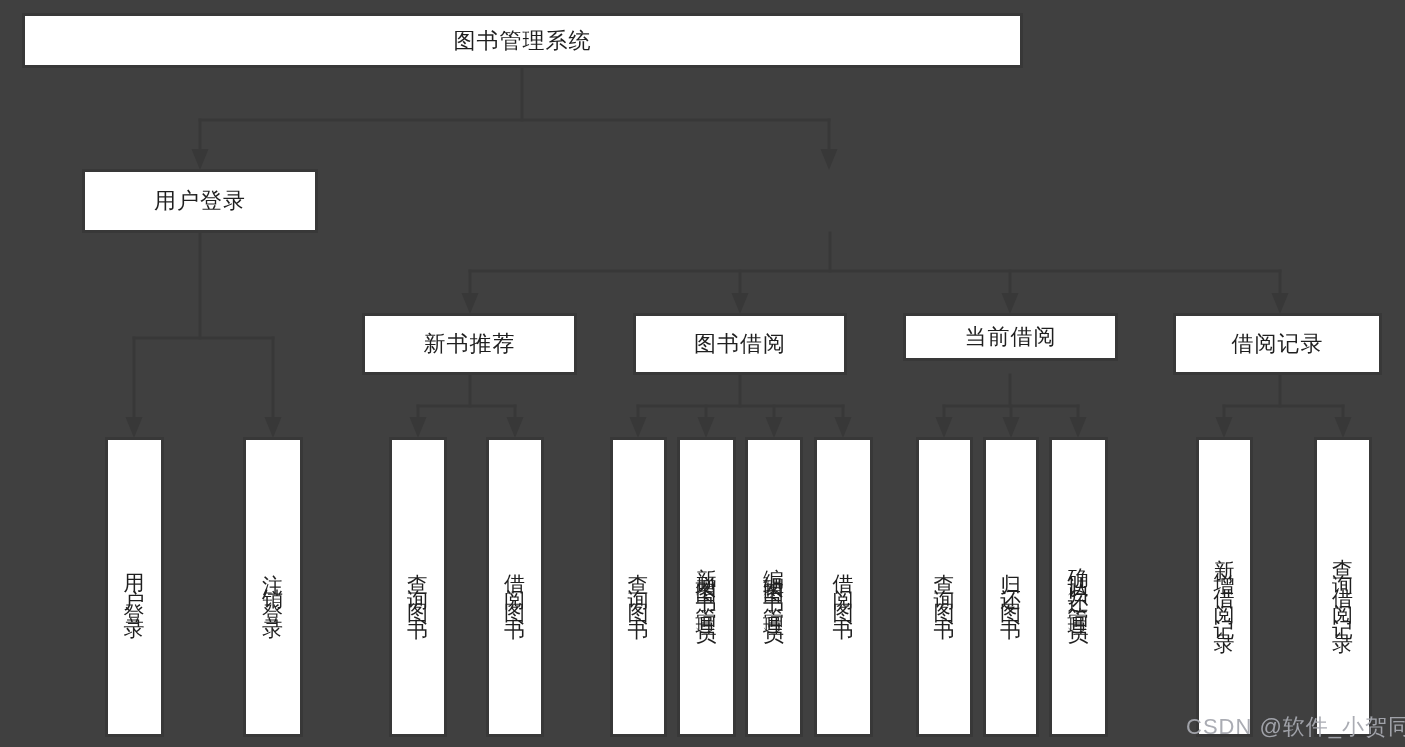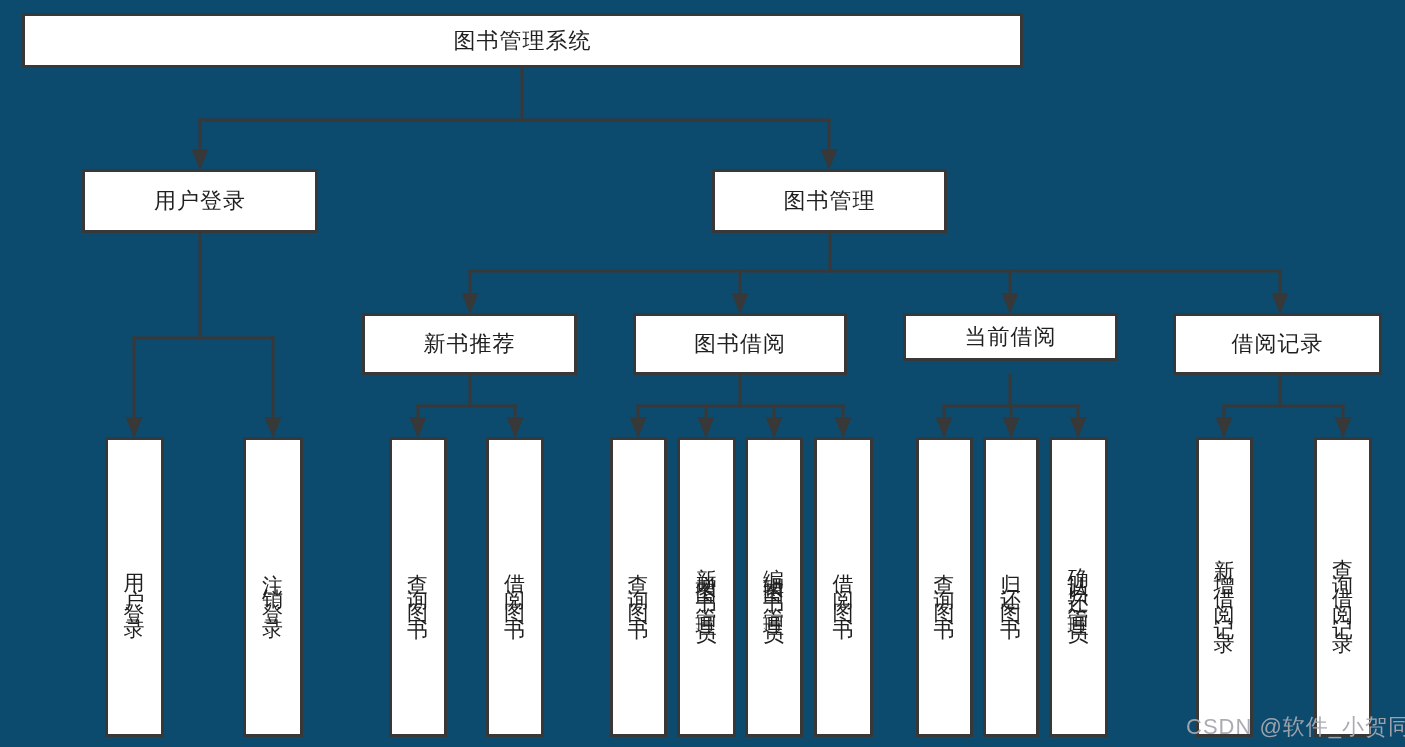--- a/index.html
+++ b/index.html
@@ -1,19 +1,19 @@
 <!DOCTYPE html>
 <html><head>
 <meta charset="utf-8">
 <style>
   html,body{margin:0;padding:0;background:#ffffff;}
   .stage{
     position:relative;
     width:1405px;height:747px;
-    background:#0c4a6e;
+    background:#404040;
     overflow:hidden;
     font-family:"Liberation Sans",sans-serif;
     color:#1f1f1f;
   }
   .wires{position:absolute;left:0;top:0;width:1405px;height:747px;}
   .box{
     position:absolute;
     box-sizing:border-box;
     border:3px solid #383838;
     background:#ffffff;
@@ -106,23 +106,20 @@
       <polygon points="1334.5,417 1351.5,417 1343,438" fill="#383838"></polygon>
     </svg>
 
   <div class="box" style="left:22px;top:13px;width:1001px;height:55px;">
     <span class="hlabel">图书管理系统</span>
   </div>
 
   <div class="box" style="left:82px;top:169px;width:236px;height:64px;">
     <span class="hlabel">用户登录</span>
   </div>
-  <div class="box" style="left:712px;top:169px;width:235px;height:64px;">
-    <span class="hlabel">图书管理</span>
-  </div>
 
   <div class="box" style="left:362px;top:313px;width:215px;height:62px;">
     <span class="hlabel">新书推荐</span>
   </div>
   <div class="box" style="left:633px;top:313px;width:214px;height:62px;text-align:right;">
     <span class="hlabel">图书借阅</span>
   </div>
   <div class="box" style="left:903px;top:313px;width:215px;height:48px;">
     <span class="hlabel">当前借阅</span>
   </div>

